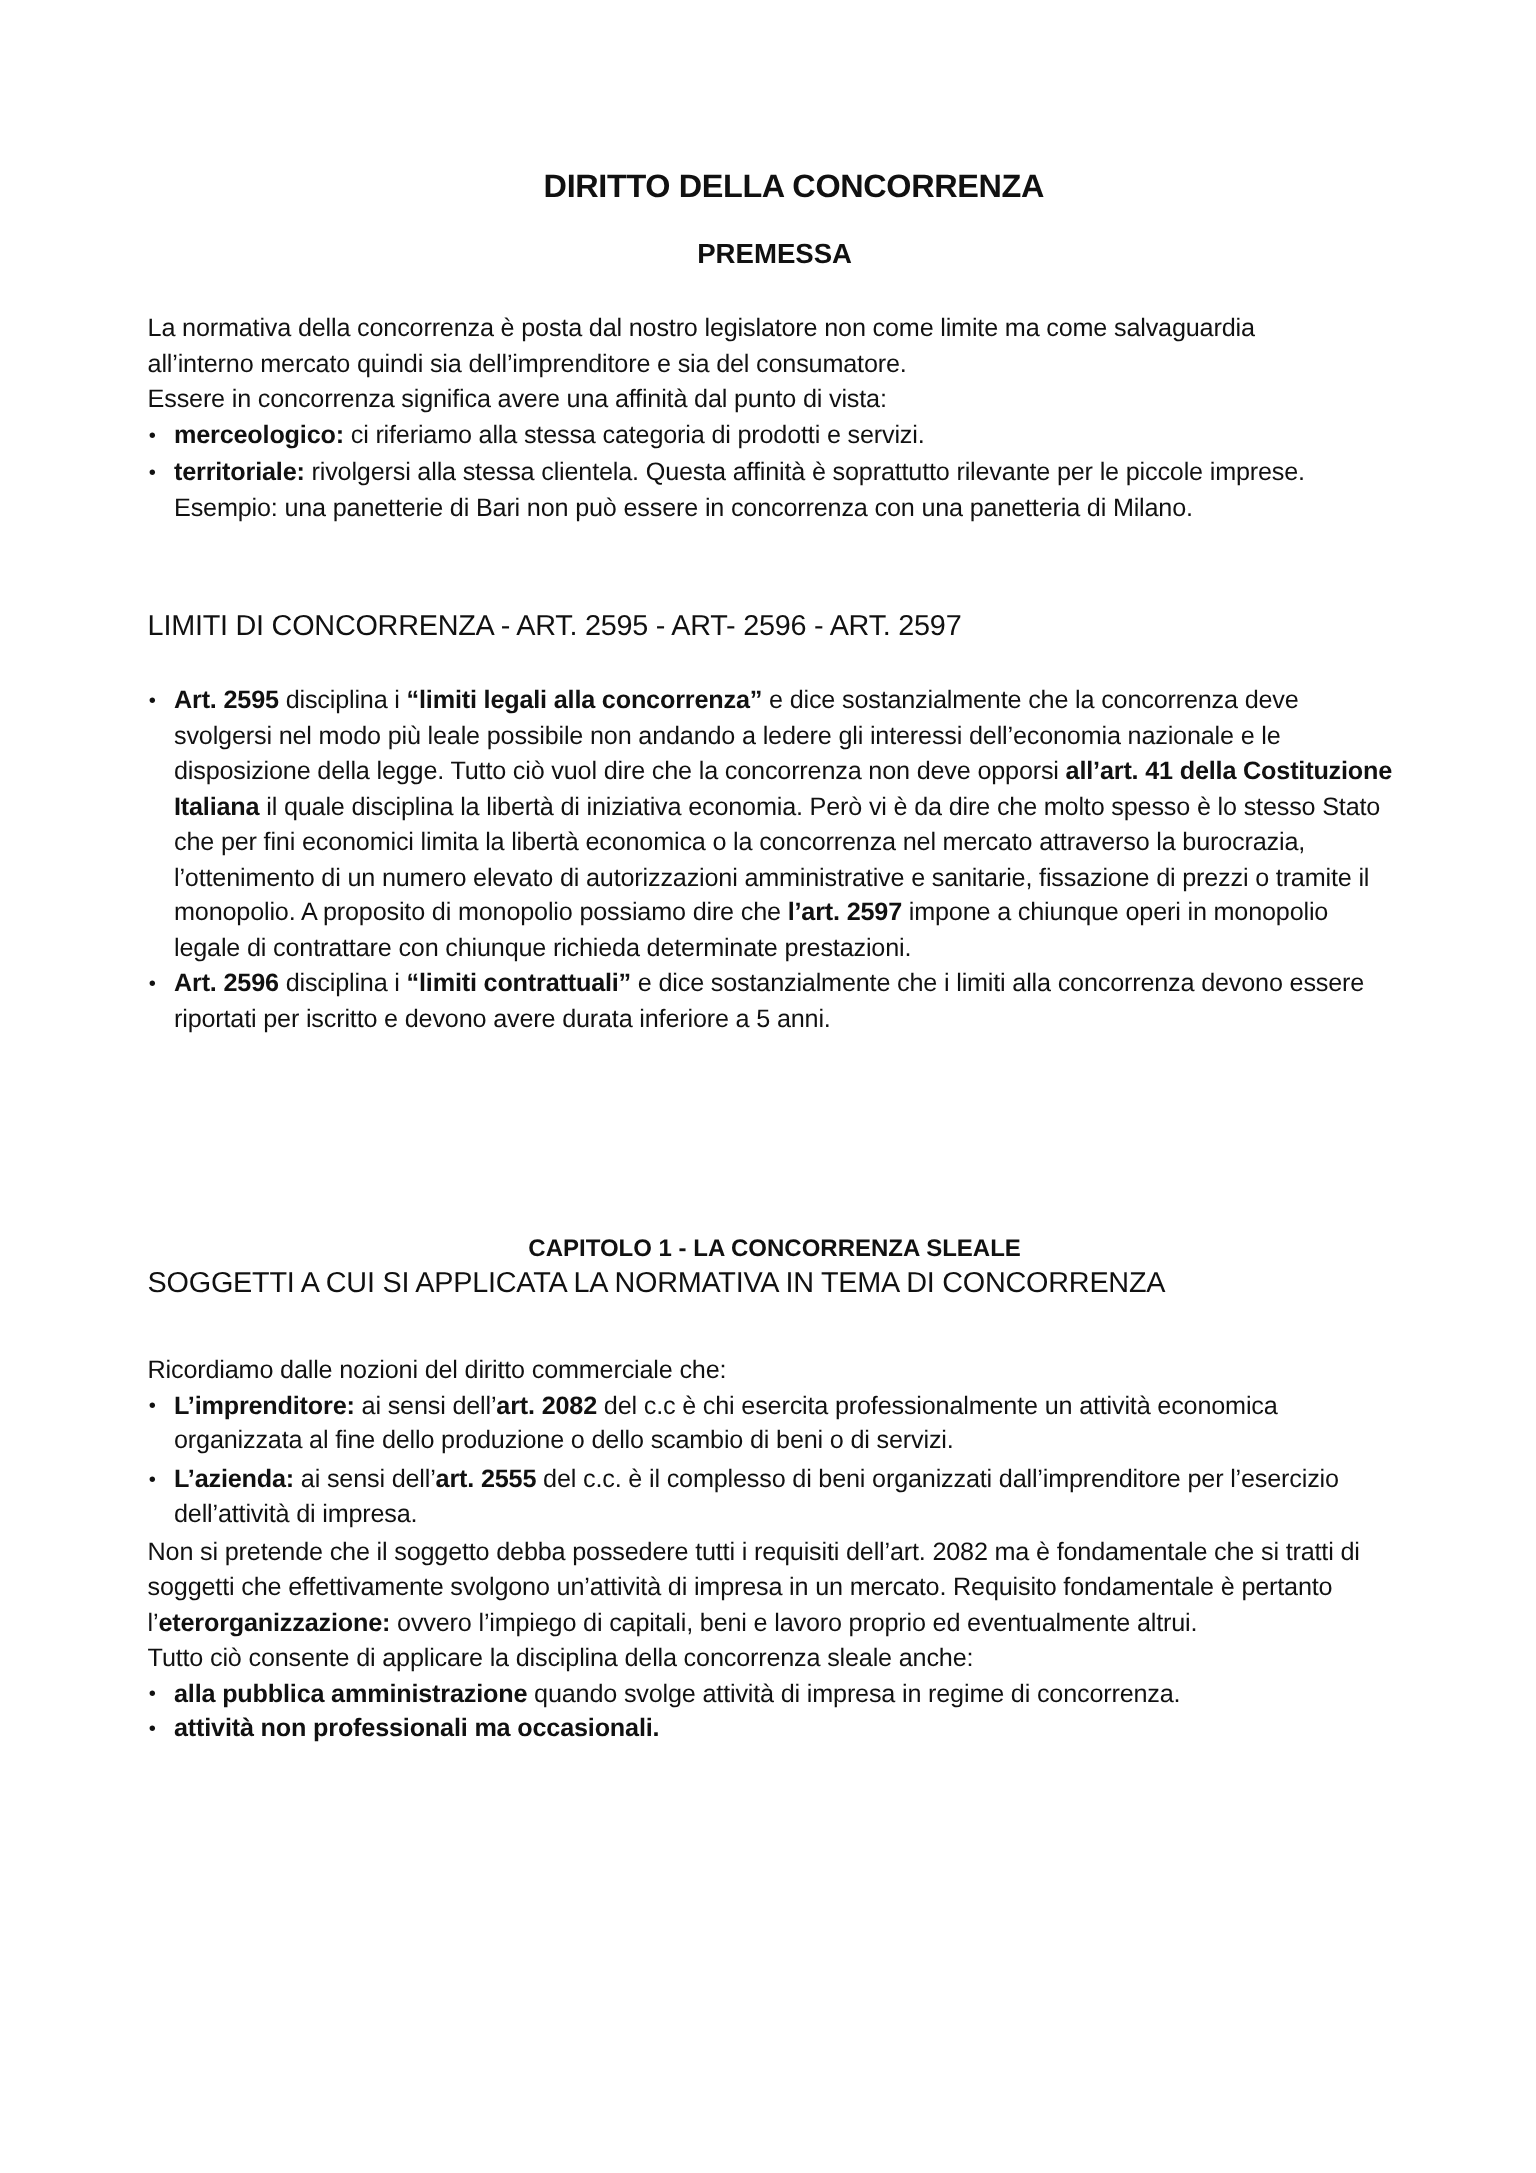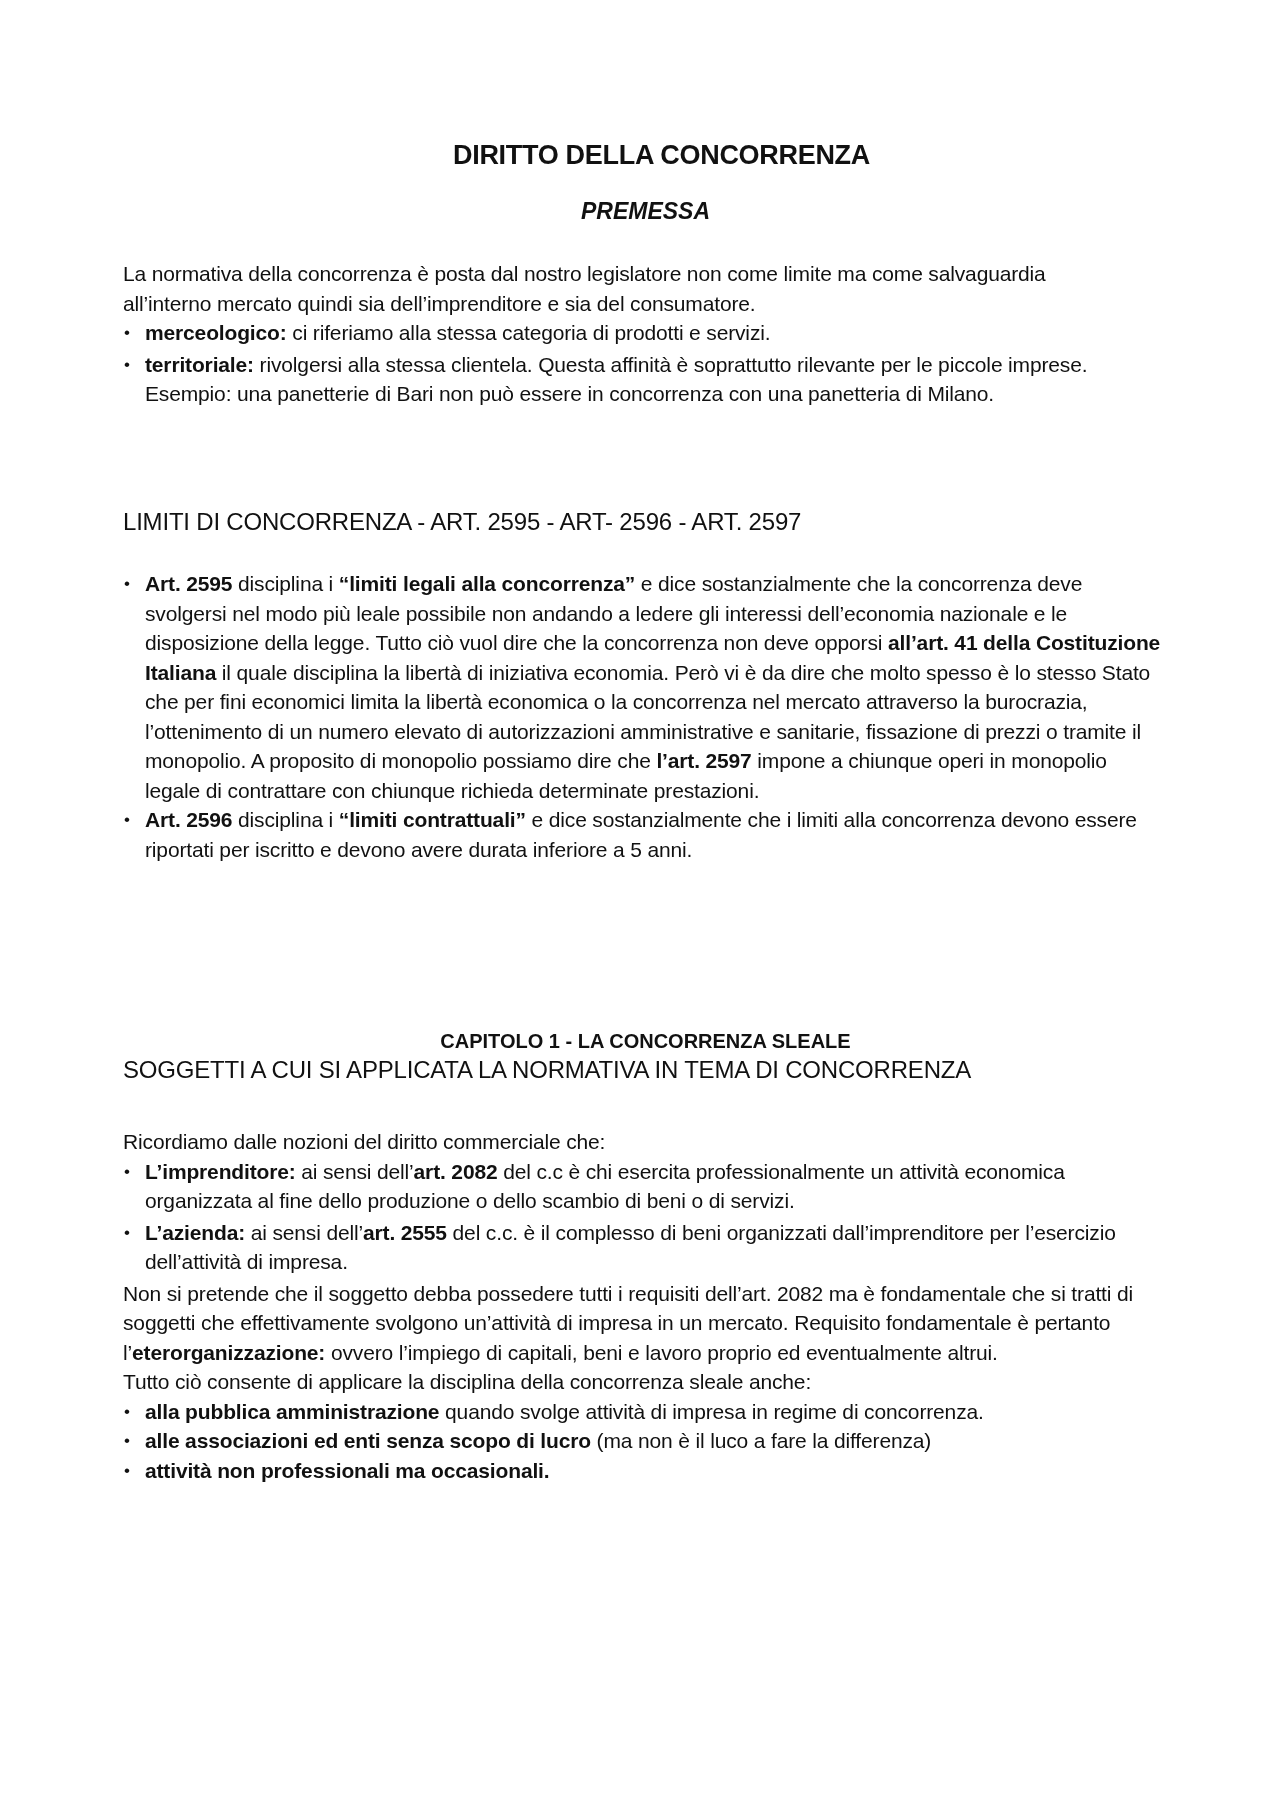--- a/index.html
+++ b/index.html
@@ -19,25 +19,26 @@
   .bullets.spaced li { margin-bottom: 2px; }
   b { font-weight: bold; margin-top: 40px; }
 </style>
 </head>
 <body>
 
 <div class="page">
 
   <h1 class="title" style="top:124px;">DIRITTO DELLA CONCORRENZA</h1>
 
-  <h2 class="subtitle" style="top:198px;font-style:italic;">PREMESSA</h2>
+  <h2 class="subtitle" style="top:198px;">PREMESSA</h2>
 
   <div class="block" style="top:259px; width:1010px;">
     <div>
         <p class="para"><span>La normativa della concorrenza è posta dal nostro legislatore non come limite ma come salvaguardia all’interno mercato quindi sia dell’imprenditore e sia del consumatore.</span></p>
+        <p class="para"><span>Essere in concorrenza significa avere una affinità dal punto di vista:</span></p>
       </div>
     <ul class="bullets spaced">
         <li><b>merceologico:</b><span> ci riferiamo alla stessa categoria di prodotti e servizi.</span></li>
         <li><b>territoriale:</b><span> rivolgersi alla stessa clientela. Questa affinità è soprattutto rilevante per le piccole imprese. Esempio: una panetterie di Bari non può essere in concorrenza con una panetteria di Milano.</span></li>
       </ul>
   </div>
 
   <h3 class="h-left" style="top:508px;">LIMITI DI CONCORRENZA - ART. 2595 - ART- 2596 - ART. 2597</h3>
 
   <div class="block" style="top:569px; width:1040px;">
@@ -58,18 +59,17 @@
     <ul class="bullets spaced">
         <li><b>L’imprenditore:</b><span> ai sensi dell’</span><b>art. 2082</b><span> del c.c è chi esercita professionalmente un attività economica organizzata al fine dello produzione o dello scambio di beni o di servizi.</span></li>
         <li><b>L’azienda:</b><span> ai sensi dell’</span><b>art. 2555</b><span> del c.c. è il complesso di beni organizzati dall’imprenditore per l’esercizio dell’attività di impresa.</span></li>
       </ul>
     <div>
         <p class="para"><span>Non si pretende che il soggetto debba possedere tutti i requisiti dell’art. 2082 ma è fondamentale che si tratti di soggetti che effettivamente svolgono un’attività di impresa in un mercato. Requisito fondamentale è pertanto l’</span><b>eterorganizzazione:</b><span> ovvero l’impiego di capitali, beni e lavoro proprio ed eventualmente altrui.</span></p>
         <p class="para"><span>Tutto ciò consente di applicare la disciplina della concorrenza sleale anche:</span></p>
       </div>
     <ul class="bullets">
         <li><b>alla pubblica amministrazione</b><span> quando svolge attività di impresa in regime di concorrenza.</span></li>
-        <li><b>alle associazioni ed enti senza scopo di lucro</b><span> (ma non è il luco a fare la differenza)</span></li>
         <li><b>attività non professionali ma occasionali.</b></li>
       </ul>
   </div>
 
 </div>
 
 </body></html>

